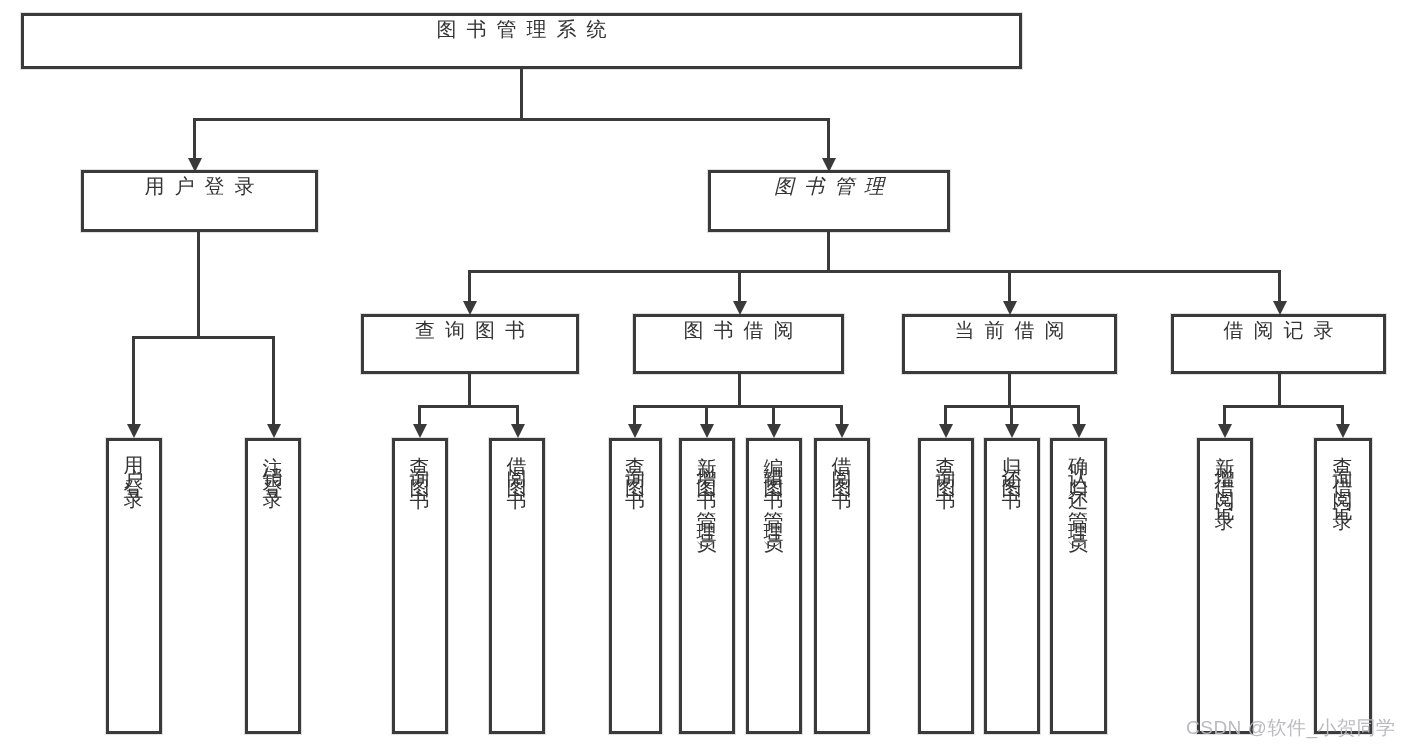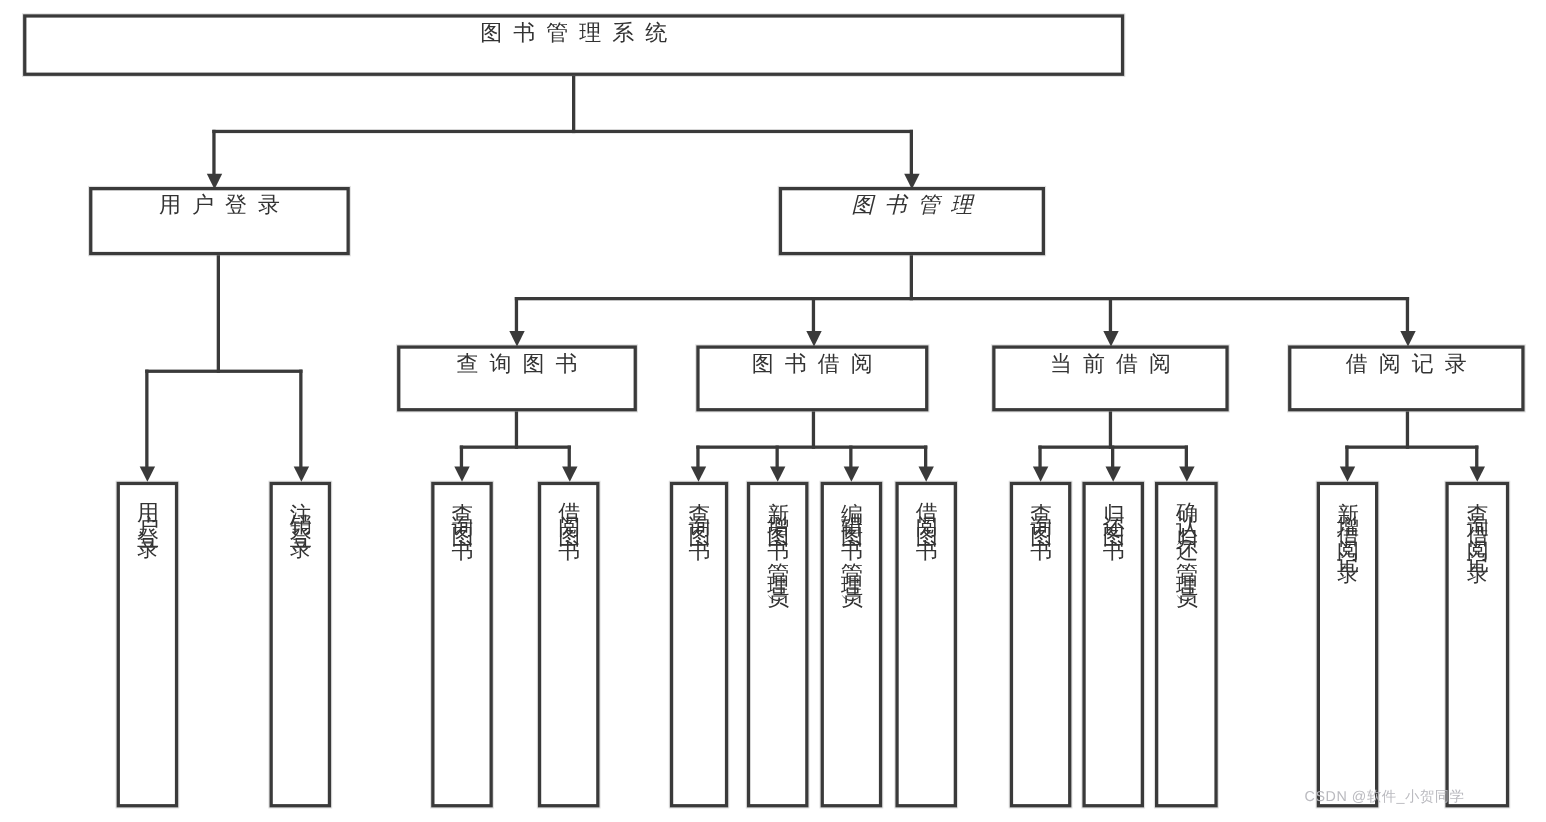--- a/index.html
+++ b/index.html
@@ -26,21 +26,21 @@
   .hl,.vl{position:absolute;background:#3a3a3a;}
   .hl{height:3px;}
   .vl{width:3px;}
   .arrow{
     position:absolute;width:0;height:0;
     border-left:7px solid transparent;border-right:7px solid transparent;
     border-top:14px solid #3a3a3a;
   }
   .watermark{
     position:absolute;left:1186px;top:715px;z-index:10;
-    font-size:13px;color:rgba(182,182,188,0.95);letter-spacing:0.5px;
+    font-size:19px;color:rgba(182,182,188,0.95);letter-spacing:0.5px;
     white-space:nowrap;
   }
 </style>
 </head>
 <body>
 
 <div class="node node-h" style="left:21px;top:13px;width:1001px;height:56px;">
   <span>图书管理系统</span>
 </div>
 

